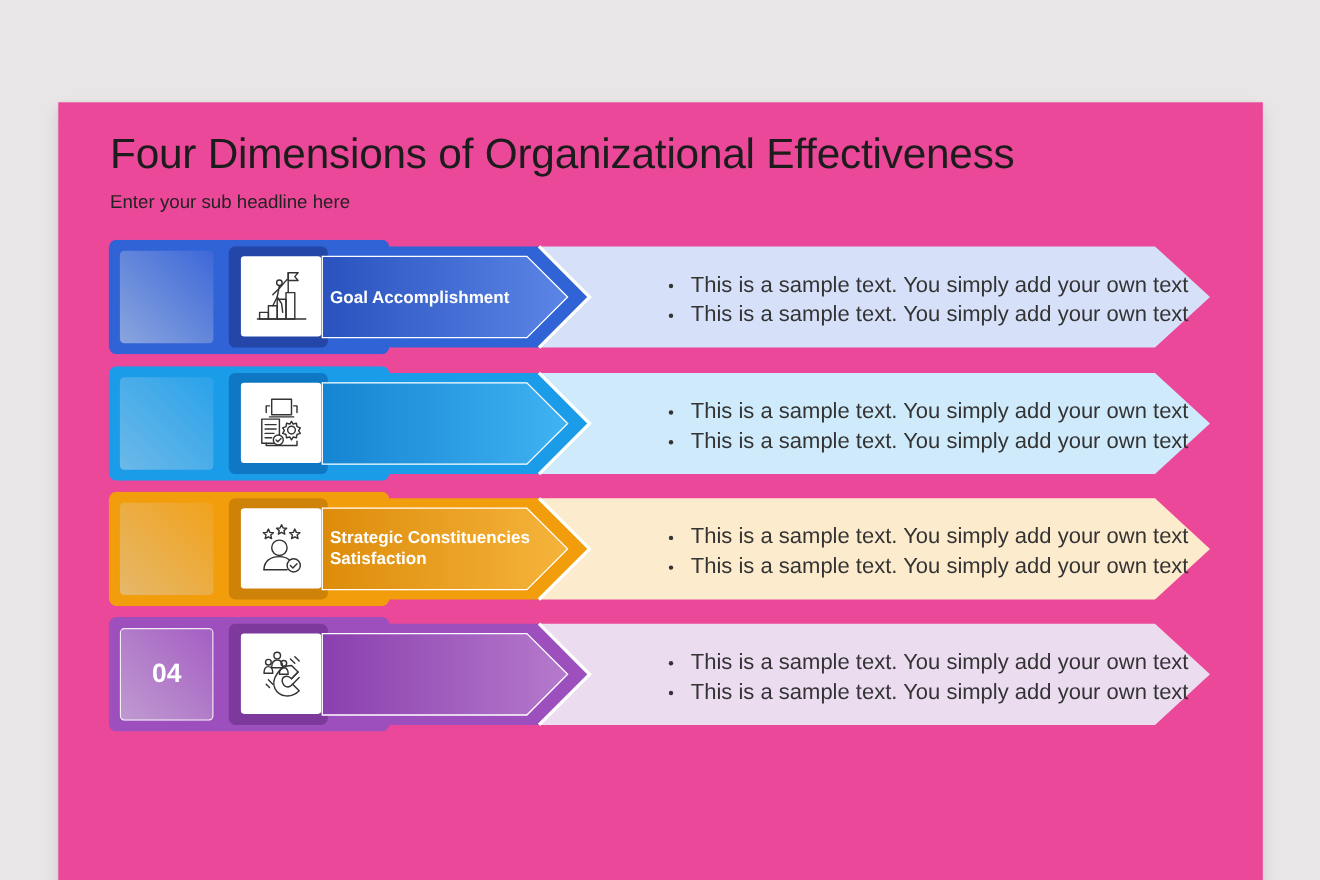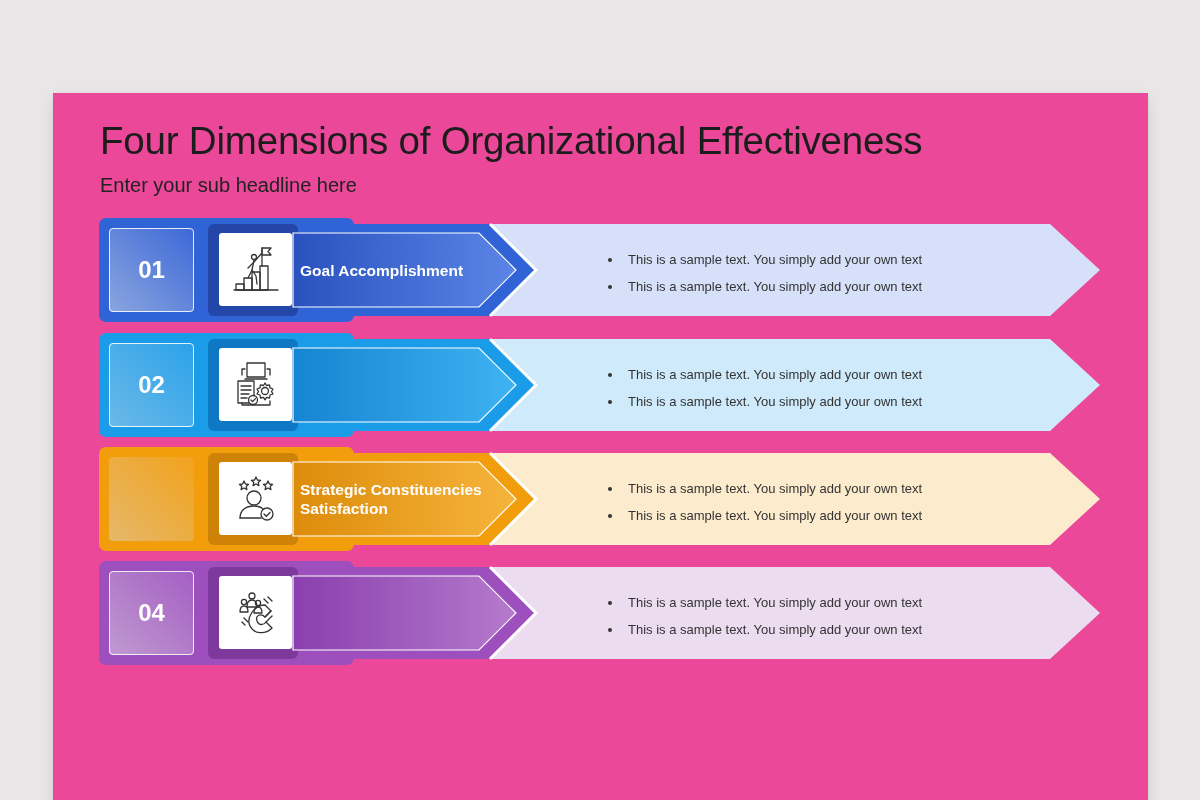--- a/index.html
+++ b/index.html
@@ -21,21 +21,21 @@
       left: 47px; top: 26px;
       font-size: 38.5px;
       font-weight: normal;
       color: #1c1c1c;
       letter-spacing: -0.2px;
       white-space: nowrap;
     }
     .subtitle {
       position: absolute;
       left: 47px; top: 81px;
-      font-size: 20px;
+      font-size: 17px;
       color: #222;
       white-space: nowrap;
     }
     .row {
       position: absolute;
       left: 0; width: 1095px; height: 104px;
     }
     .row svg.shapes { position: absolute; left: 0; top: 0; }
     .num-box {
       position: absolute;
@@ -69,21 +69,21 @@
       margin-left: 13px;
     }
     .bullets {
       position: absolute;
       left: 553px; top: 28px;
       list-style: none;
     }
     .bullets li {
       position: relative;
       padding-left: 22px;
-      font-size: 13px;
+      font-size: 20px;
       color: #333;
       line-height: 27px;
       white-space: nowrap;
     }
     .bullets li::before {
       content: "";
       position: absolute;
       left: 2px; top: 12px;
       width: 4px; height: 4px;
       border-radius: 50%;
@@ -111,21 +111,20 @@
       </defs>
       <polygon points="437,6 997,6 1047,52 997,98 437,98 483,52" fill="#d6e0f8"></polygon>
       <rect x="46" y="0" width="255" height="104" rx="7" fill="#2f63d6"></rect>
       <polygon points="155,6 437,6 483,52 437,98 155,98" fill="#2f63d6"></polygon>
       <polygon points="155,6 437,6 483,52 437,98 155,98" fill="none" stroke="#fff" stroke-width="3" stroke-opacity="0.9" transform="translate(0,0)" style="display:none"></polygon>
       <rect x="155" y="6" width="90" height="92" rx="6" fill="#2346a8"></rect>
       <polygon points="240,15 426,15 463,52 426,89 240,89" fill="url(#g1a)" stroke="#fff" stroke-width="1.2"></polygon>
       <rect x="56" y="10" width="85" height="84" rx="4" fill="url(#g1b)"></rect>
       <polyline points="437,6 483,52 437,98" fill="none" stroke="#fff" stroke-width="3"></polyline>
     </svg>
-    <div class="num-box">01</div>
     <div class="icon-box">
       <svg viewBox="0 0 56 56" fill="none" stroke="#333" stroke-width="1.3" stroke-linejoin="round" stroke-linecap="round">
         <line x1="6" y1="48" x2="50" y2="48"></line>
         <rect x="8" y="42" width="8" height="6"></rect>
         <rect x="16" y="36" width="8" height="12"></rect>
         <rect x="24" y="30" width="8" height="18"></rect>
         <rect x="32" y="24" width="8" height="24"></rect>
         <line x1="34" y1="6" x2="34" y2="24"></line>
         <polygon points="34,6 43,6 40,9.5 43,13 34,13"></polygon>
         <circle cx="26" cy="15" r="2.5"></circle>
@@ -155,21 +154,20 @@
         </linearGradient>
       </defs>
       <polygon points="437,6 997,6 1047,52 997,98 437,98 483,52" fill="#cfeafb"></polygon>
       <rect x="46" y="0" width="255" height="104" rx="7" fill="#1a9ce8"></rect>
       <polygon points="155,6 437,6 483,52 437,98 155,98" fill="#1a9ce8"></polygon>
       <rect x="155" y="6" width="90" height="92" rx="6" fill="#0f78c4"></rect>
       <polygon points="240,15 426,15 463,52 426,89 240,89" fill="url(#g2a)" stroke="#fff" stroke-width="1.2"></polygon>
       <rect x="56" y="10" width="85" height="84" rx="4" fill="url(#g2b)"></rect>
       <polyline points="437,6 483,52 437,98" fill="none" stroke="#fff" stroke-width="3"></polyline>
     </svg>
-    <div class="num-box">02</div>
     <div class="icon-box">
       <svg viewBox="0 0 56 56" fill="none" stroke="#333" stroke-width="1.3" stroke-linejoin="round" stroke-linecap="round">
         <path d="M14 18 L14 12 L17 12"></path>
         <path d="M42 18 L42 12 L39 12"></path>
         <rect x="19" y="6" width="18" height="14"></rect>
         <line x1="17" y1="22" x2="39" y2="22"></line>
         <rect x="10" y="24" width="16" height="22"></rect>
         <line x1="13" y1="29" x2="23" y2="29"></line>
         <line x1="13" y1="33" x2="23" y2="33"></line>
         <line x1="13" y1="37" x2="21" y2="37"></line>

